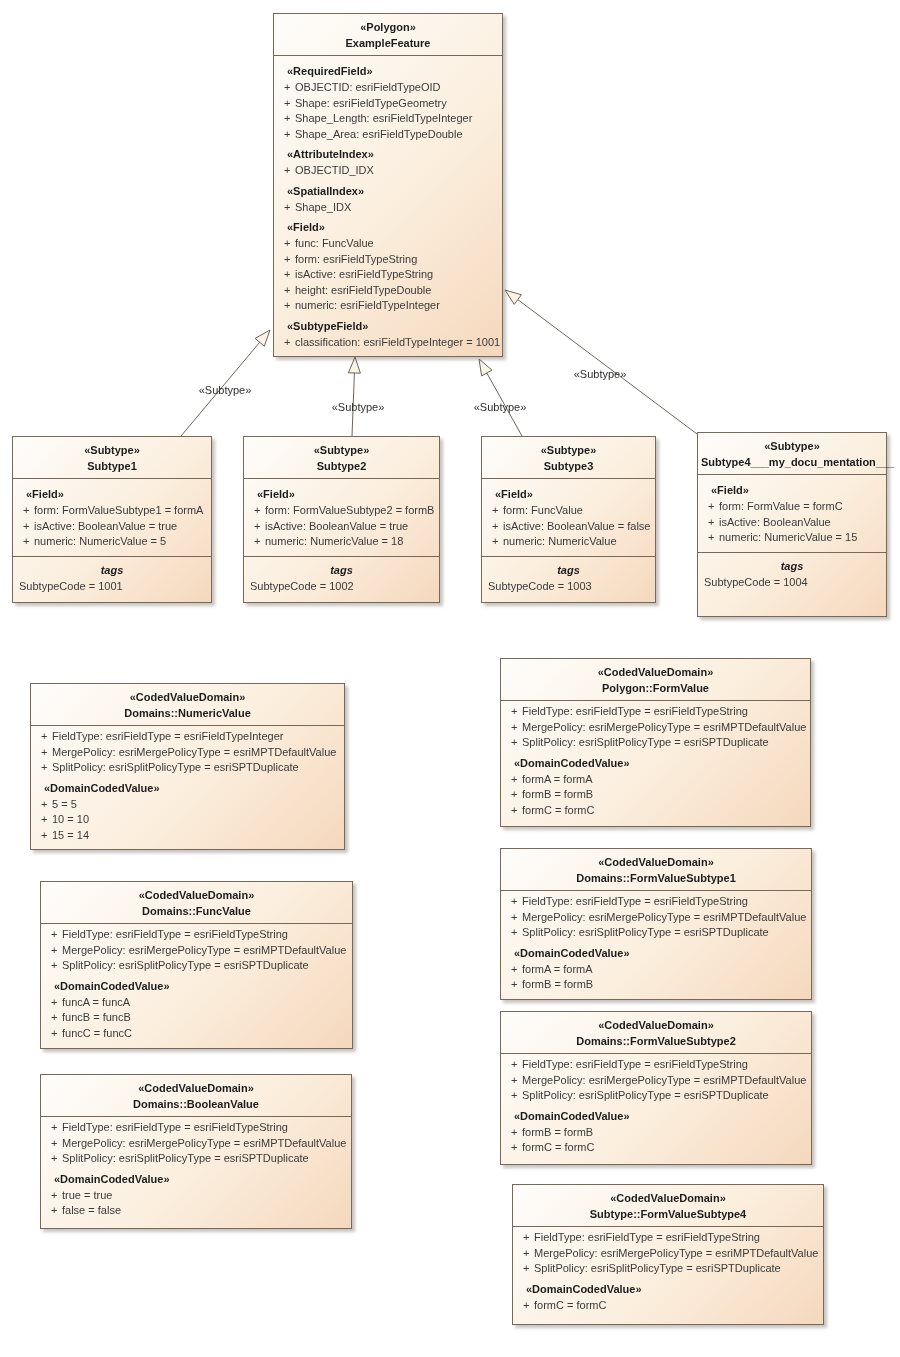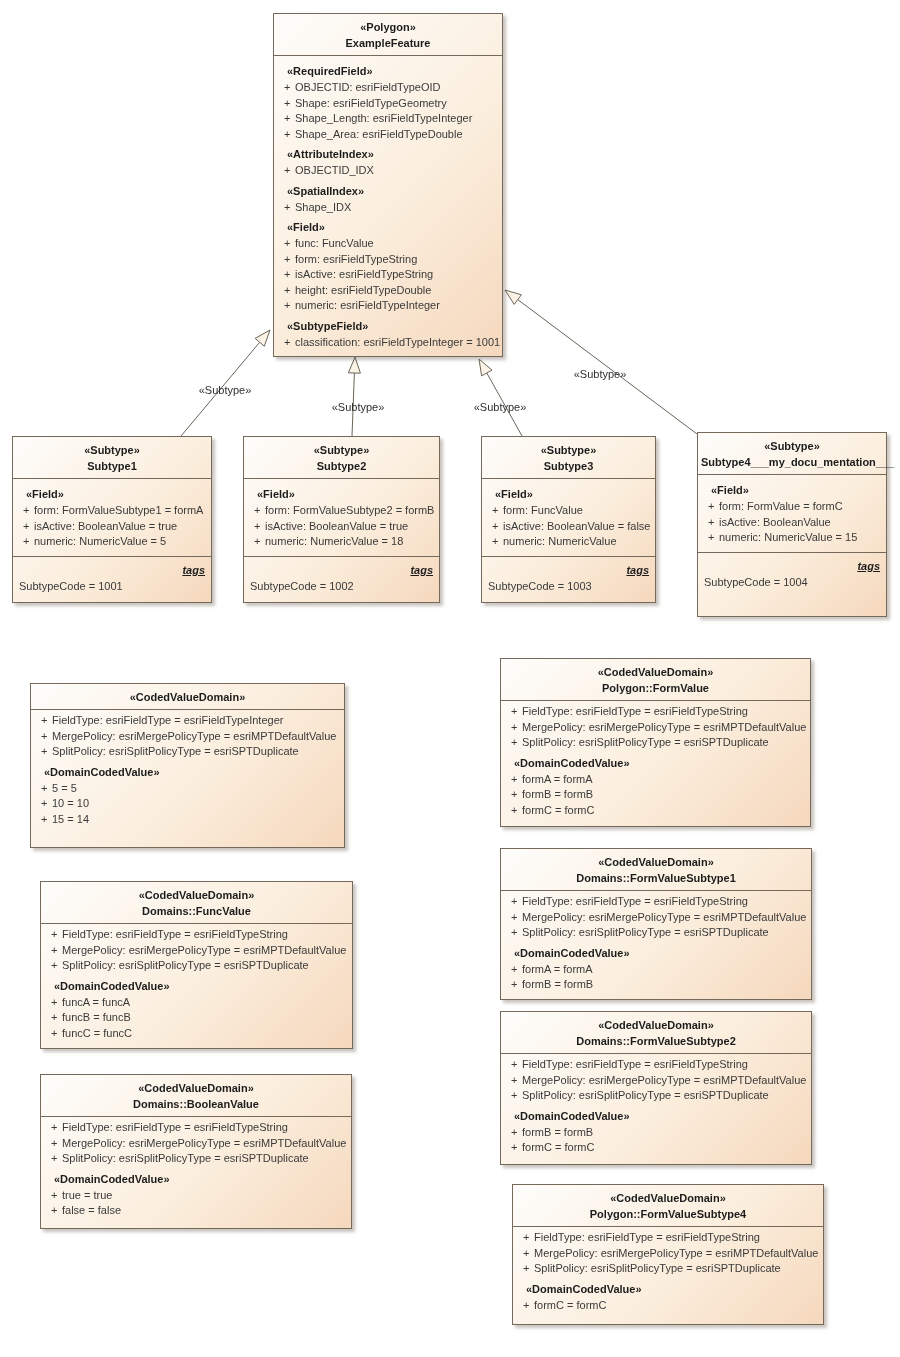--- a/index.html
+++ b/index.html
@@ -17,21 +17,21 @@
   .box-title{padding:6px 3px 4px;text-align:center;border-bottom:1px solid #75695c;}
   .stereotype{font-weight:bold;color:#1c1c1c;line-height:15px;}
   .class-name{font-weight:bold;color:#1c1c1c;line-height:16px;white-space:nowrap;}
   .box-attrs{padding:3px 3px 6px;}
   .grow{flex:1 1 auto;}
   .section-header{font-weight:bold;color:#1c1c1c;margin:5px 0 1px 10px;line-height:15px;}
   .attr-row{display:flex;line-height:15.5px;}
   .plus{flex:0 0 18px;padding-left:7px;box-sizing:border-box;}
   .attr-text{flex:1 1 auto;white-space:nowrap;}
   .box-tags{border-top:1px solid #75695c;padding:5px 6px 4px;}
-  .tags-label{font-weight:bold;font-style:italic;text-align:right;line-height:16px;color:#1c1c1c;text-decoration:underline;}
+  .tags-label{font-weight:bold;font-style:italic;text-align:center;line-height:16px;color:#1c1c1c;}
   .tag-row{line-height:16px;}
   .connector-label{
     position:absolute;transform:translateX(-50%);
     font-size:11px;color:#2e2e2e;white-space:nowrap;
   }
 </style>
 </head>
 <body>
 
 <div id="canvas">
@@ -218,20 +218,21 @@
       </div>
       <div class="box-tags grow">
         <div class="tags-label">tags</div>
         <div class="tag-row">SubtypeCode = 1004</div>
       </div>
     </div>
 
   <div class="uml-box" style="left:30px;top:683px;width:315px;min-height:165px">
       <div class="box-title">
         <div class="stereotype">«CodedValueDomain»</div>
+        <div class="class-name">Domains::NumericValue</div>
       </div>
       <div class="box-attrs grow">
         <div class="attr-row">
           <span class="plus">+</span>
           <span class="attr-text">FieldType: esriFieldType = esriFieldTypeInteger</span>
         </div>
         <div class="attr-row">
           <span class="plus">+</span>
           <span class="attr-text">MergePolicy: esriMergePolicyType = esriMPTDefaultValue</span>
         </div>
@@ -409,21 +410,21 @@
         <div class="attr-row">
           <span class="plus">+</span>
           <span class="attr-text">formC = formC</span>
         </div>
       </div>
     </div>
 
   <div class="uml-box" style="left:512px;top:1184px;width:312px;min-height:141px">
       <div class="box-title">
         <div class="stereotype">«CodedValueDomain»</div>
-        <div class="class-name">Polygon::FormValueSubtype4</div>
+        <div class="class-name">Subtype::FormValueSubtype4</div>
       </div>
       <div class="box-attrs grow">
         <div class="attr-row">
           <span class="plus">+</span>
           <span class="attr-text">FieldType: esriFieldType = esriFieldTypeString</span>
         </div>
         <div class="attr-row">
           <span class="plus">+</span>
           <span class="attr-text">MergePolicy: esriMergePolicyType = esriMPTDefaultValue</span>
         </div>

